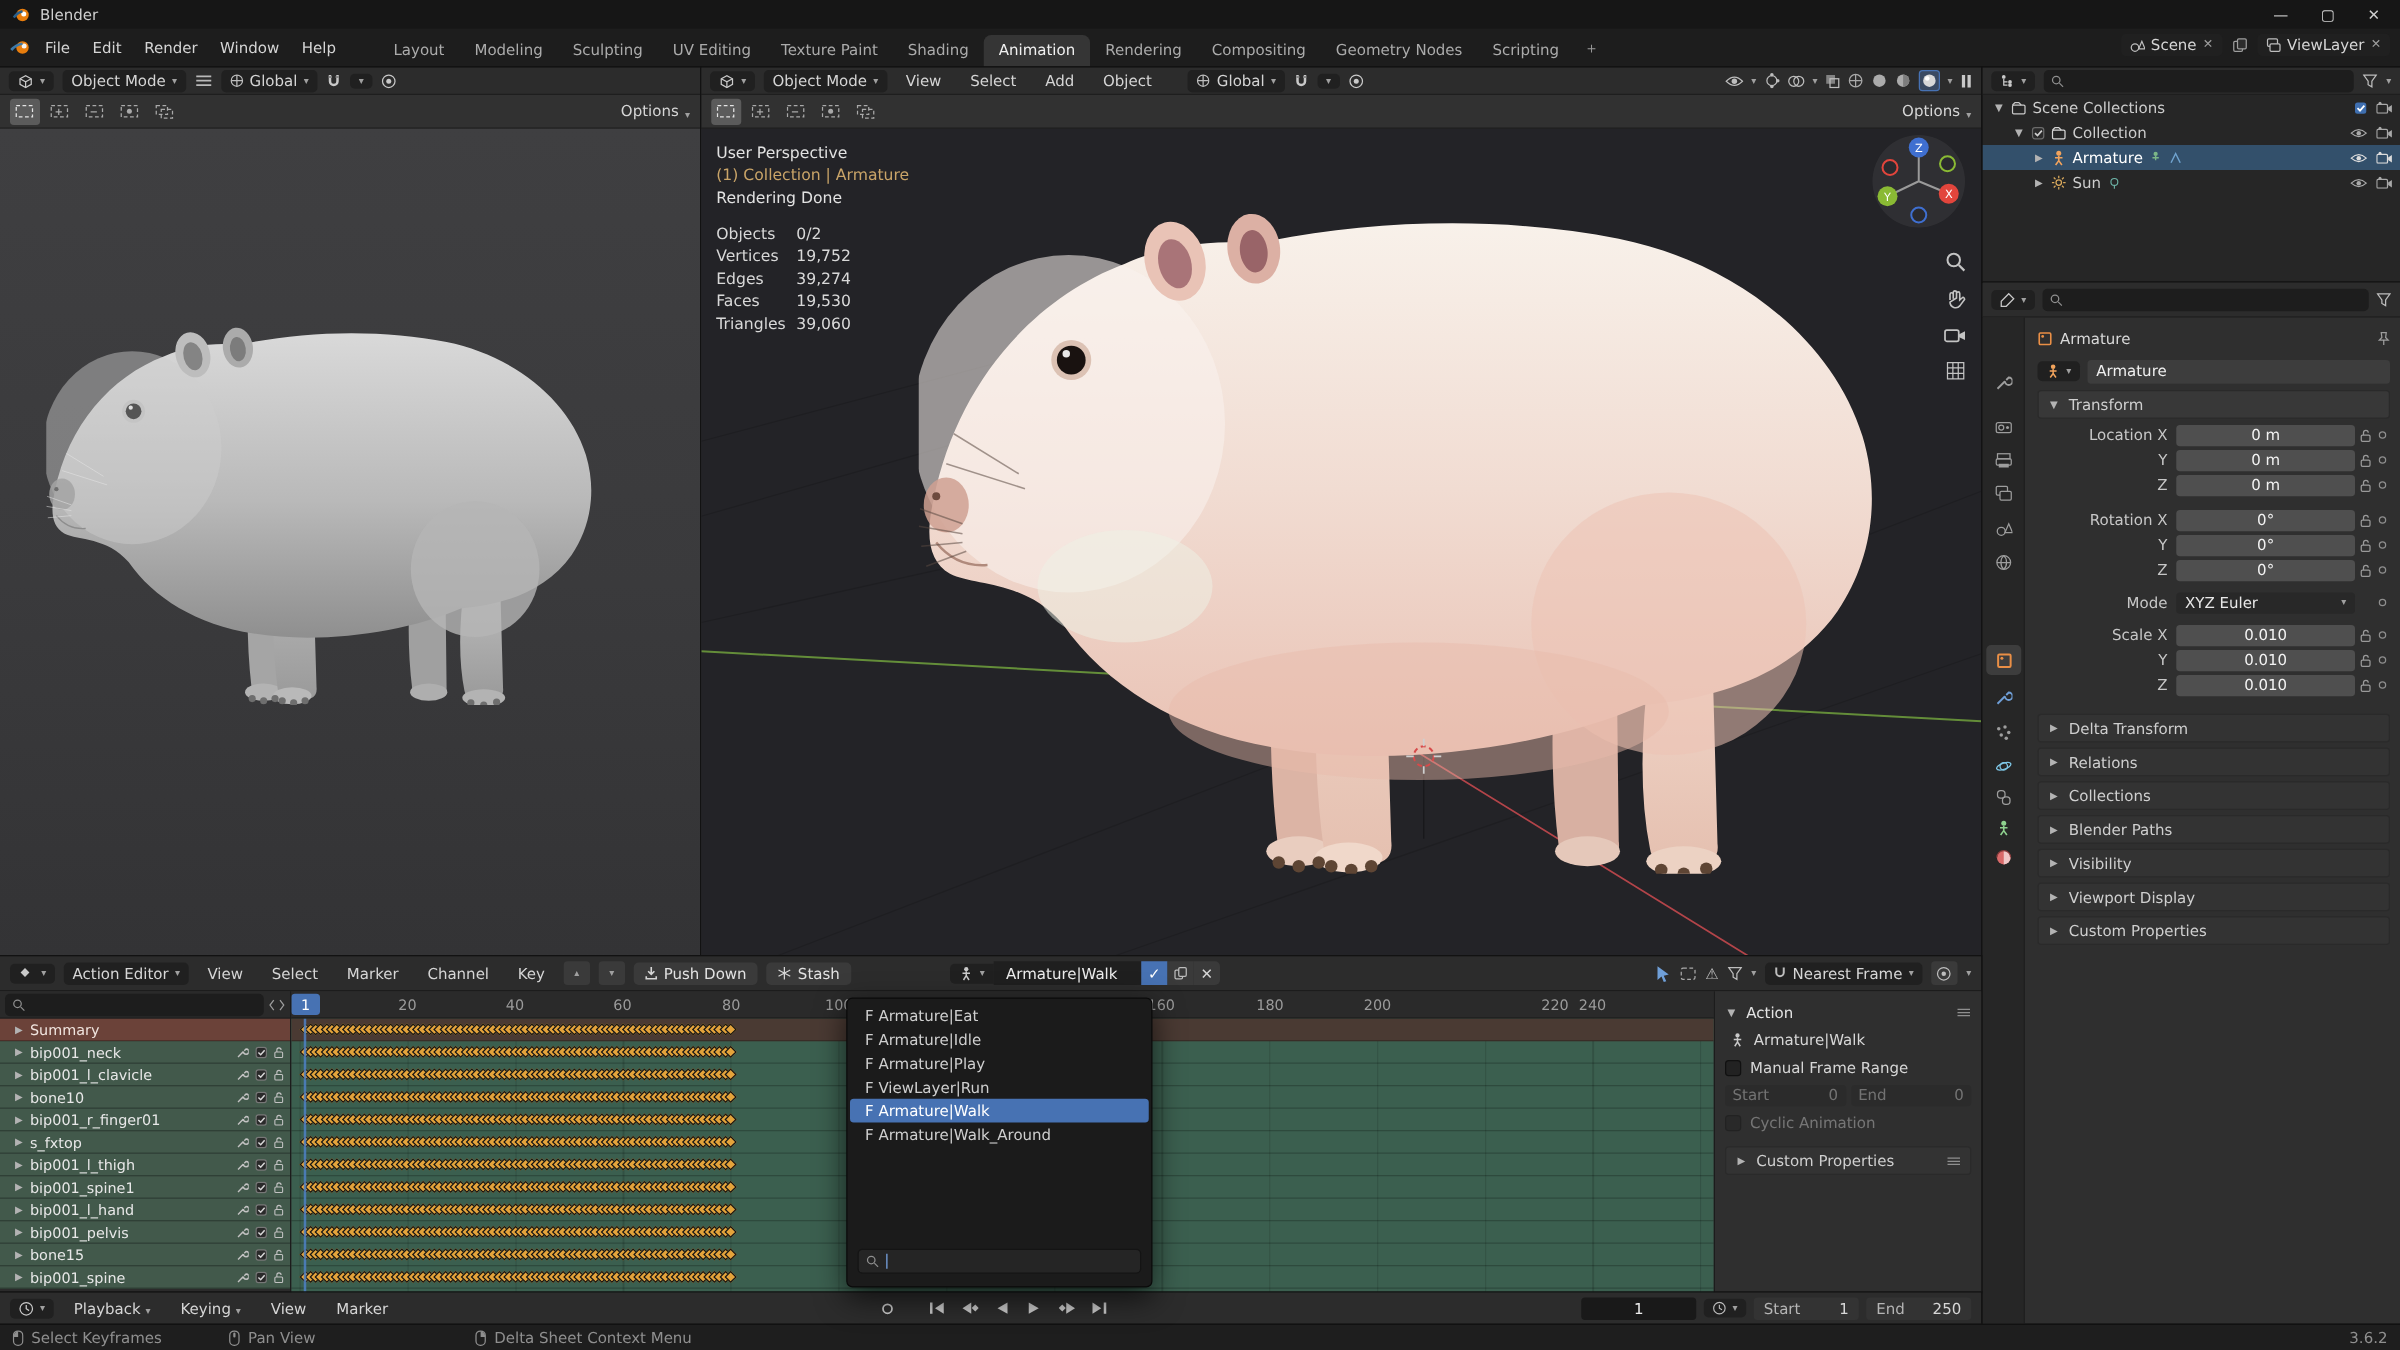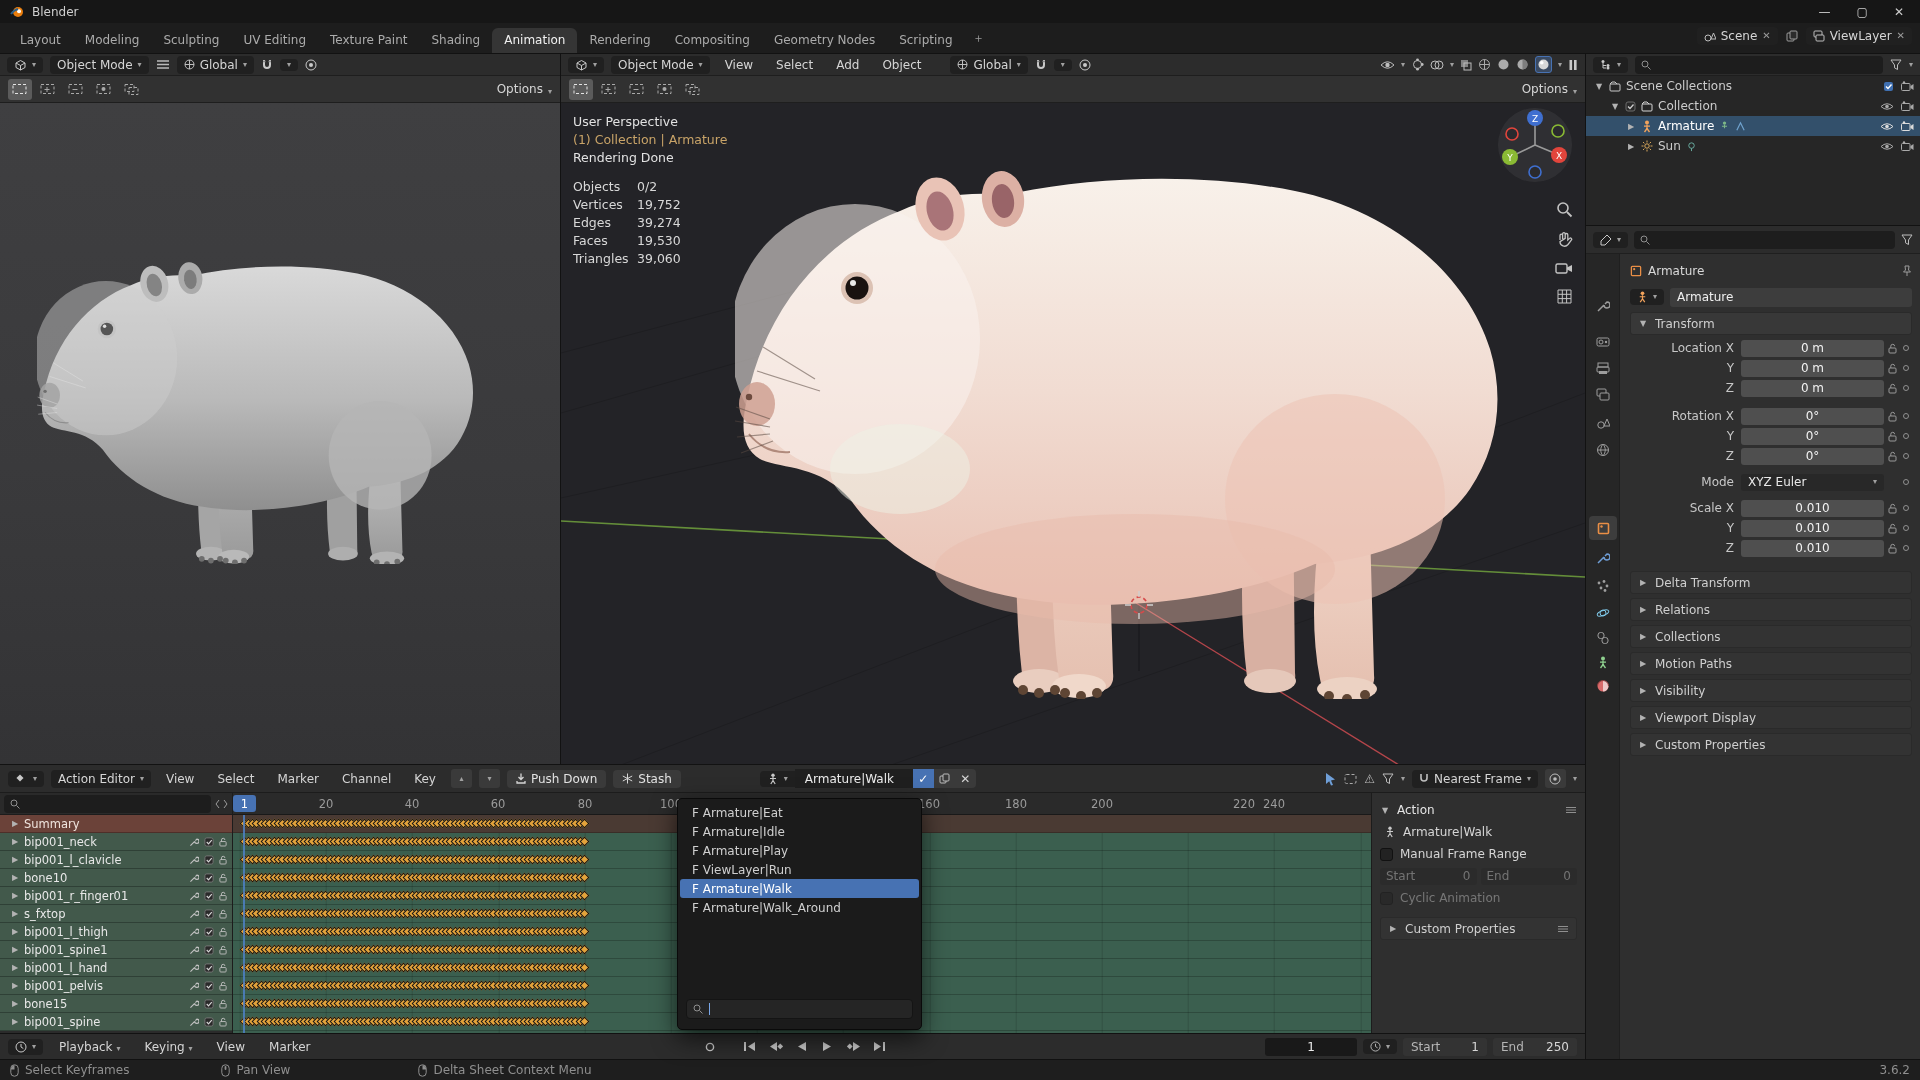--- a/index.html
+++ b/index.html
@@ -157,20 +157,32 @@
     </svg>
     <span>Blender</span>
     <div class="winbtns">
       <span>—</span>
       <span>▢</span>
       <span>✕</span>
     </div>
   </div>
 
   <div class="abs topbar">
+    <div class="menus">
+      <svg width="18" height="14" viewBox="0 0 18 14">
+        <circle cx="10" cy="7" r="5" fill="#e87d0d"></circle>
+          <circle cx="11.3" cy="5.8" r="2" fill="#f4f4f4"></circle>
+        <path d="M1 9 Q5 4.5 10 4" stroke="#3d79a8" stroke-width="2.2" fill="none"></path>
+      </svg>
+      <span class="mi">File</span>
+      <span class="mi">Edit</span>
+      <span class="mi">Render</span>
+      <span class="mi">Window</span>
+      <span class="mi">Help</span>
+    </div>
     <div class="tabs">
       <span class="tab">Layout</span>
       <span class="tab">Modeling</span>
       <span class="tab">Sculpting</span>
       <span class="tab">UV Editing</span>
       <span class="tab">Texture Paint</span>
       <span class="tab">Shading</span>
       <span class="tab active">Animation</span>
       <span class="tab">Rendering</span>
       <span class="tab">Compositing</span>
@@ -975,21 +987,21 @@
       <div class="sect">
           <span class="tri">▶</span>
           <span>Relations</span>
         </div>
       <div class="sect">
           <span class="tri">▶</span>
           <span>Collections</span>
         </div>
       <div class="sect">
           <span class="tri">▶</span>
-          <span>Motion Paths</span>
+          <span>Blender Paths</span>
         </div>
       <div class="sect">
           <span class="tri">▶</span>
           <span>Visibility</span>
         </div>
       <div class="sect">
           <span class="tri">▶</span>
           <span>Viewport Display</span>
         </div>
       <div class="sect">
@@ -2438,21 +2450,21 @@
   </div>
 
   <div class="abs statusbar">
     <span class="sb-item">
       <svg width="9" height="13" viewBox="0 0 9 13">
         <rect x="0.8" y="0.8" width="7.4" height="11.4" rx="3.5" fill="none" stroke="#8f8f8f"></rect>
         <path d="M1 4 Q2.5 1 4.5 1 V5.5 H1 Z" fill="#8f8f8f"></path>
       </svg>
       <span>Select Keyframes</span>
     </span>
-    <span class="sb-item" style="margin-left:84px">
+    <span class="sb-item" style="margin-left:46px">
       <svg width="9" height="13" viewBox="0 0 9 13">
         <rect x="0.8" y="0.8" width="7.4" height="11.4" rx="3.5" fill="none" stroke="#8f8f8f"></rect>
         <rect x="3.6" y="2" width="1.8" height="4" rx="0.9" fill="#8f8f8f"></rect>
       </svg>
       <span>Pan View</span>
     </span>
     <span class="sb-item" style="margin-left:120px">
       <svg width="9" height="13" viewBox="0 0 9 13">
         <rect x="0.8" y="0.8" width="7.4" height="11.4" rx="3.5" fill="none" stroke="#8f8f8f"></rect>
         <path d="M8 4 Q6.5 1 4.5 1 V5.5 H8 Z" fill="#8f8f8f"></path>

